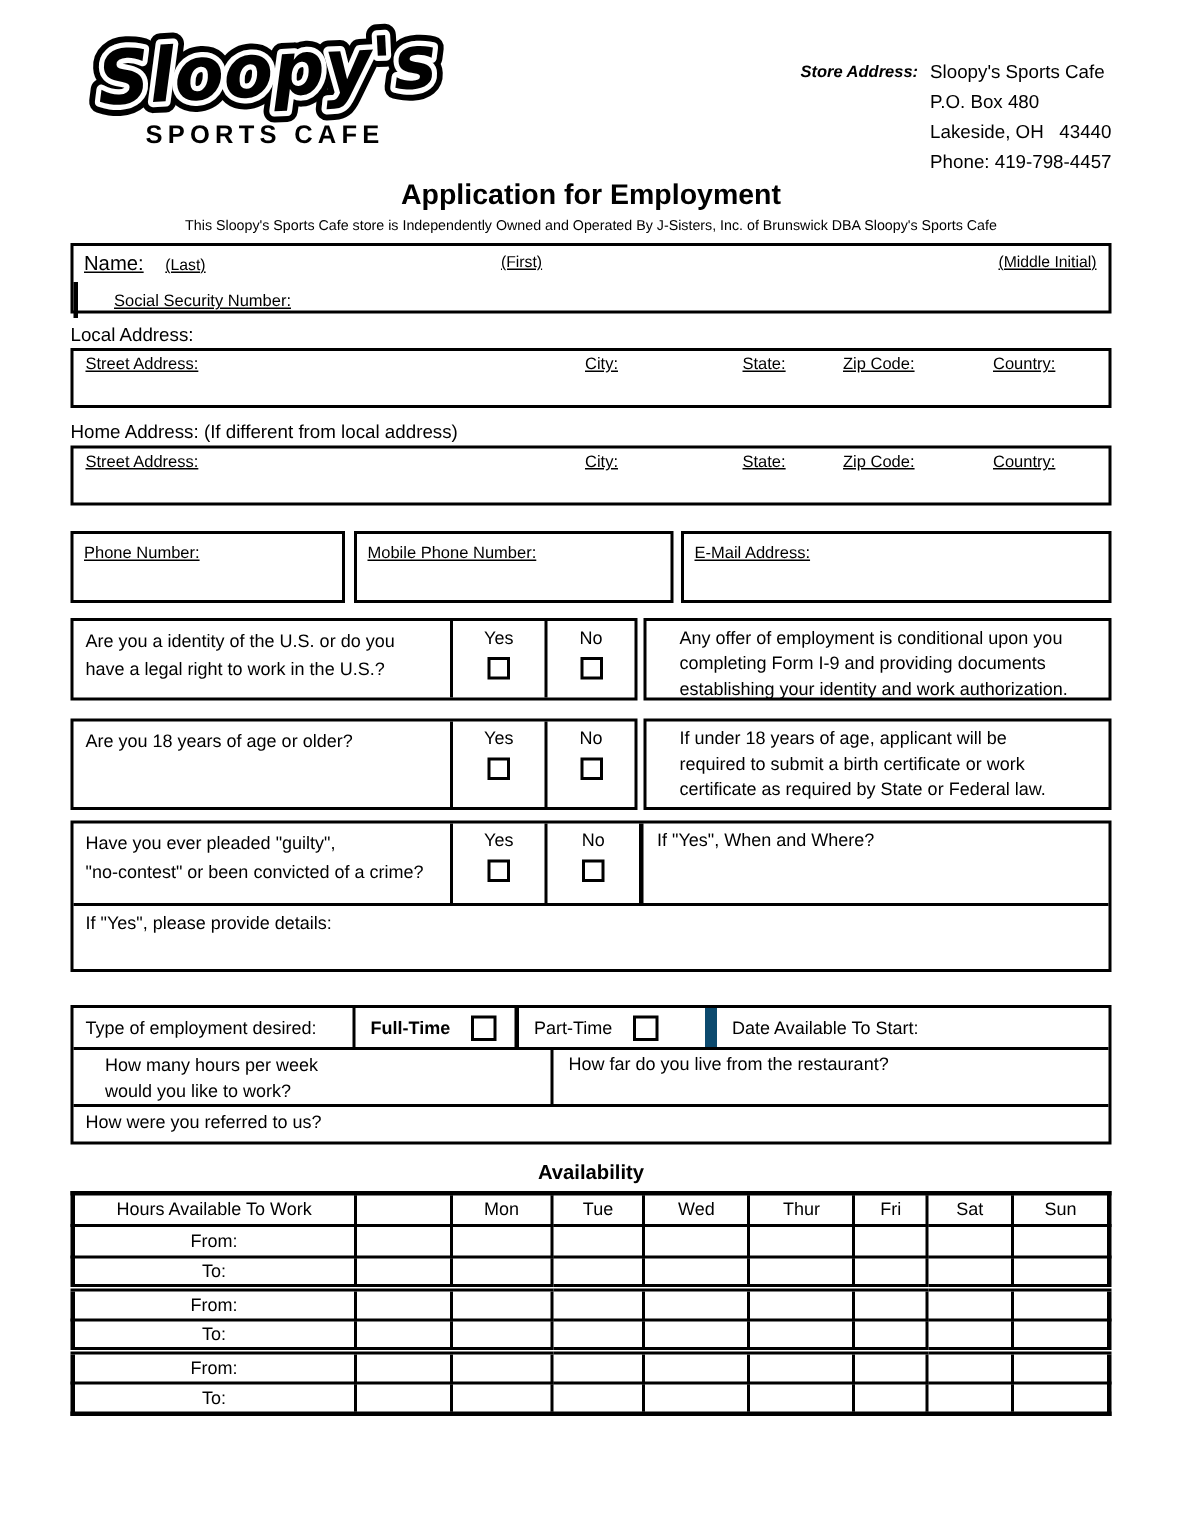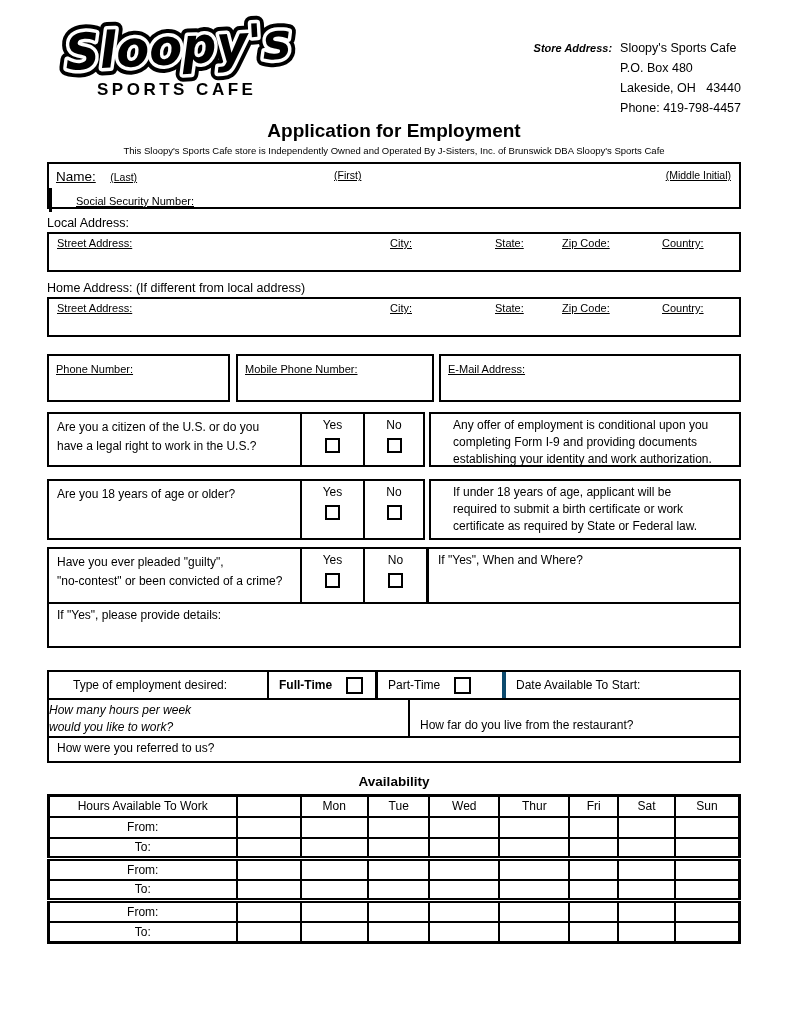--- a/index.html
+++ b/index.html
@@ -52,21 +52,21 @@
   .addr-label { margin: 7px 0 2px; }
   .addr-box { position: relative; height: 40px; margin-top: 1px; }
   .addr-box span { position: absolute; top: 3px; font-size: 11px; }
   .al-street { left: 8px; } .al-city { left: 341px; } .al-state { left: 446px; }
   .al-zip { left: 513px; } .al-country { left: 613px; }
   .home-label { margin: 9px 0 2px; }
 
   
   .phone-row { display: flex; margin-top: 17px; }
   .phone-box { height: 48px; padding: 3px 7px; }
-  .pb1 { width: 183px; } .pb2 { width: 198px; margin-left: 6px; } .pb3 { flex: 1; margin-left: 5px; }
+  .pb1 { width: 183px; } .pb2 { width: 213px; margin-left: 6px; } .pb3 { flex: 1; margin-left: 5px; }
 
   
   .qrow { display: flex; }
   .qleft { width: 378px; display: flex; border: 2px solid #000; }
   .qcell { flex: 1; padding: 4px 8px; font-size: 12px; line-height: 1.55; }
   .yn { width: 63px; border-left: 2px solid #000; text-align: center; padding-top: 4px; font-size: 12px; }
   .yn:last-child { width: 60px; }
   .cb { display: inline-block; width: 15px; height: 15px; border: 2px solid #000; background: #fff; margin-top: 6px; }
   .qnote { flex: 1; margin-left: 4px; border: 2px solid #000; padding: 3px 22px; font-size: 12px; line-height: 1.4; }
   .q-citizen { margin-top: 10px; } .q-citizen .qleft, .q-citizen .qnote { height: 55px; }
@@ -75,28 +75,28 @@
   
   .crime-box { margin-top: 7px; }
   .crime-top { display: flex; height: 53px; }
   .crime-q { width: 251px; padding: 4px 8px; font-size: 12px; line-height: 1.55; }
   .crime-ww { flex: 1; border-left: 3px solid #000; padding: 4px 9px; font-size: 12px; }
   .crime-details { border-top: 2px solid #000; height: 44px; padding: 4px 8px; font-size: 12px; }
 
   
   .emp-box { margin-top: 22px; }
   .emp-r1 { display: flex; height: 26px; align-items: center; font-size: 12px; }
-  .emp-type { width: 218px; padding-left: 24px; }
+  .emp-type { width: 186px; padding-left: 8px; }
   .emp-ft { width: 108px; border-left: 2px solid #000; align-self: stretch; display: flex; align-items: center; padding-left: 10px; font-weight: bold; }
   .emp-pt { width: 127px; border-left: 3px solid #000; align-self: stretch; display: flex; align-items: center; padding-left: 10px; }
-  .emp-date { flex: 1; border-left: 4px solid #0c4a6e; align-self: stretch; display: flex; align-items: center; padding-left: 10px; text-align: right; }
+  .emp-date { flex: 1; border-left: 8px solid #0c4a6e; align-self: stretch; display: flex; align-items: center; padding-left: 10px; text-align: right; }
   .cb2 { display: inline-block; width: 17px; height: 17px; border: 2px solid #000; margin-left: 14px; }
   .emp-r2 { display: flex; border-top: 2px solid #000; height: 38px; font-size: 12px; }
-  .emp-hours { width: 359px; padding: 2px 0; line-height: 1.45; font-style: italic; }
-  .emp-dist { flex: 1; border-left: 2px solid #000; padding: 18px 10px; }
+  .emp-hours { width: 318px; padding: 2px 21px; line-height: 1.45; }
+  .emp-dist { flex: 1; border-left: 2px solid #000; padding: 2px 10px; }
   .emp-r3 { border-top: 2px solid #000; height: 25px; padding: 3px 8px; font-size: 12px; }
 
   
   .avail-head { text-align: center; font-weight: bold; font-size: 13.5px; margin-top: 11px; }
   table.avail { width: 100%; border-collapse: collapse; margin-top: 5px; border: 3px solid #000; }
   table.avail th, table.avail td { border: 2px solid #000; font-size: 12px; font-weight: normal; text-align: center; height: 21px; padding: 1px 4px; }
   table.avail tr.gsep td { border-top: 5px double #000; }
 </style>
 </head>
 <body>
@@ -169,21 +169,21 @@
         <span class="lab11 u">Mobile Phone Number:</span>
       </div>
       <div class="box phone-box pb3">
         <span class="lab11 u">E-Mail Address:</span>
       </div>
     </div>
 
     <div class="qrow q-citizen">
       <div class="qleft">
         <div class="qcell">
-          <div>Are you a citizen of the U.S. or do you</div>
+          <div>Are you a identity of the U.S. or do you</div>
           <div>have a legal right to work in the U.S.?</div>
         </div>
         <div class="yn">
           <div>Yes</div>
           <span class="cb"></span>
         </div>
         <div class="yn">
           <div>No</div>
           <span class="cb"></span>
         </div>

